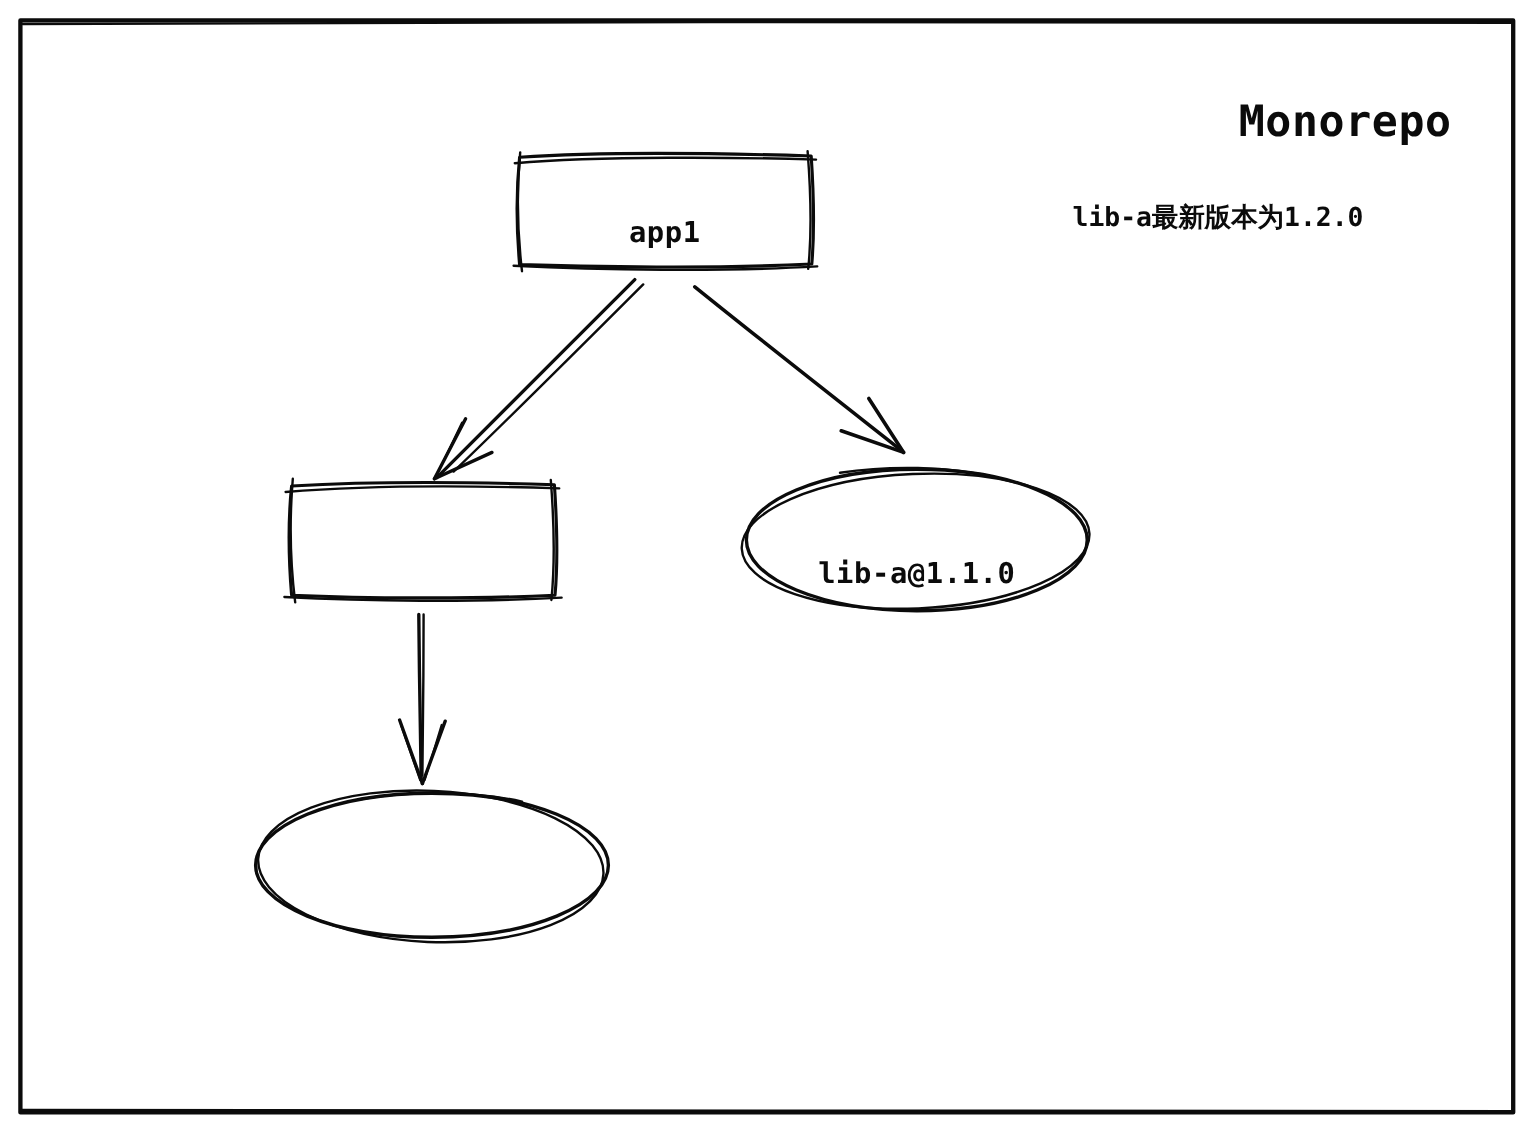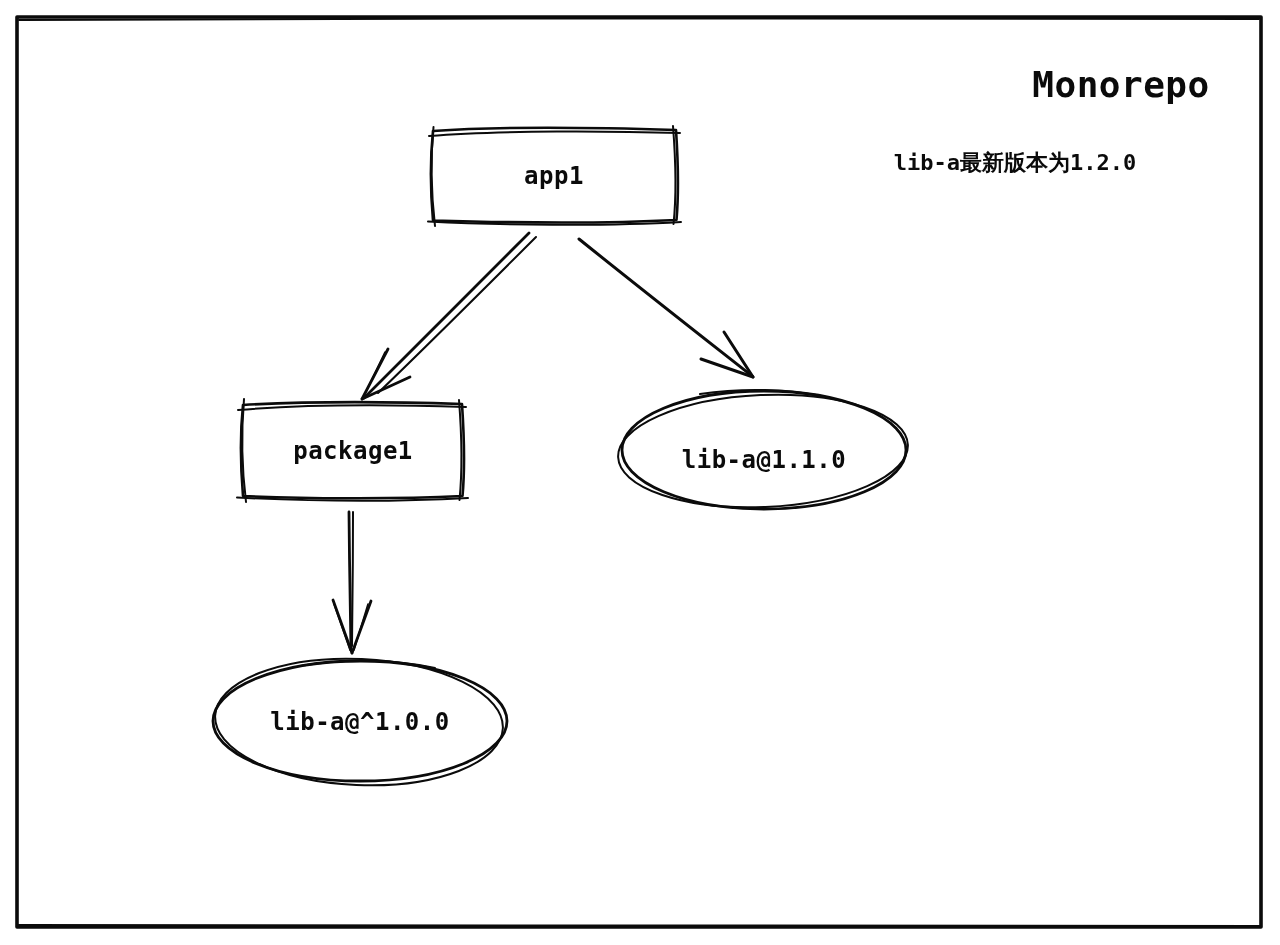--- a/index.html
+++ b/index.html
@@ -22,20 +22,21 @@
     width: 1280px;
     height: 945px;
   }
   .label {
     position: absolute;
     transform: translate(-50%, -50%);
     color: #0b0b0b;
     font-weight: bold;
     white-space: nowrap;
     letter-spacing: 0.5px;
+    margin-top: 18px;
   }
   .node-label { font-size: 24px; }
   .title-label { font-size: 36px; }
   .note-label { font-size: 22px; letter-spacing: 0px; }
 </style>
 </head>
 <body>
 
 <div class="canvas">
 
@@ -100,19 +101,17 @@
       <path d="M354 650 L 368 604" stroke-width="1.6"></path>
     </g>
   </svg>
 
   <div class="label title-label" style="left:1121px; top:84px;">Monorepo</div>
 
   <div class="label note-label" style="left:1015px; top:163px;">lib-a最新版本为1.2.0</div>
 
   <div class="label node-label" style="left:554px; top:176px;">app1</div>
 
-  <div class="label node-label" style="left:353px; top:451px;">package1</div>
 
   <div class="label node-label" style="left:764px; top:460px;">lib-a@1.1.0</div>
 
-  <div class="label node-label" style="left:360px; top:722px;">lib-a@^1.0.0</div>
 
 </div>
 
 </body></html>

